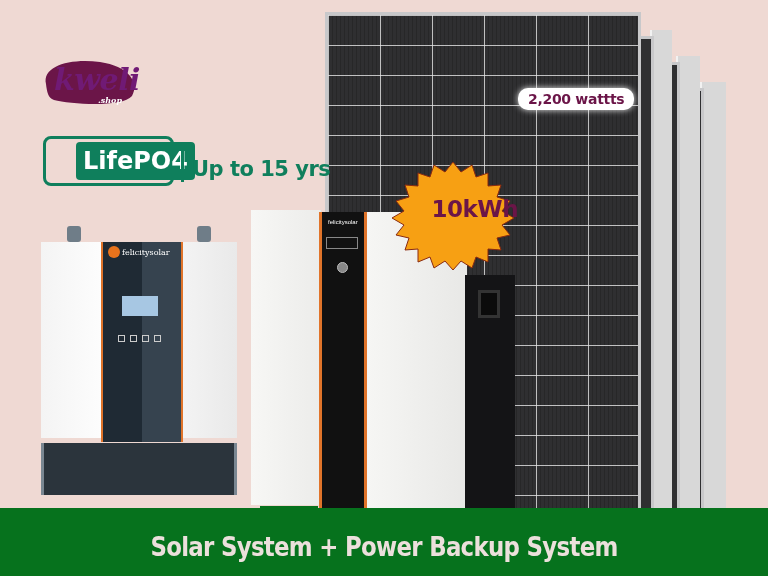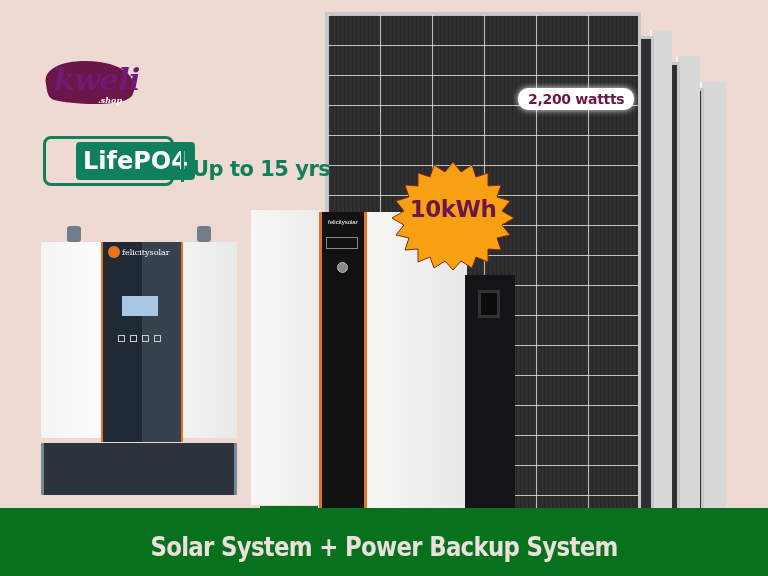--- a/index.html
+++ b/index.html
@@ -44,21 +44,21 @@
   .bat-strip { left:319px; top:212px; width:48px; height:310px; background:#111; border-left:3px solid #e0742a; border-right:3px solid #e0742a; box-sizing:border-box; }
   .bat-right { left:367px; top:212px; width:100px; height:318px; background:linear-gradient(to right,#f6f6f4,#e8e8e6); }
   .bat-side { left:465px; top:275px; width:50px; height:262px; background:#141416; }
   .bat-handle { left:478px; top:290px; width:22px; height:28px; border:3px solid #333; background:#0b0b0b; box-sizing:border-box; }
   .bat-meter { left:326px; top:237px; width:30px; height:10px; border:1px solid #888; }
   .bat-brand { left:328px; top:219px; color:#fff; font-size:6px; }
   .bat-knob { left:337px; top:262px; width:9px; height:9px; border-radius:50%; background:#888; border:1px solid #bbb; }
 
   
   .burst { left:388px; top:160px; width:130px; height:110px; }
-  .burst-text { left:388px; top:196px; width:130px; text-align:center; color:#6b1548; font-weight:bold; font-size:23px; font-family:"DejaVu Sans", sans-serif; letter-spacing:-0.5px; }
+  .burst-text { left:388px; top:196px; width:130px; text-align:right; color:#6b1548; font-weight:bold; font-size:23px; font-family:"DejaVu Sans", sans-serif; letter-spacing:-0.5px; }
 
   
   .banner { left:0; top:508px; width:768px; height:68px; background:#06721d; }
   .banner-text { left:0; top:532px; width:768px; text-align:center; color:#ece0dc; font-size:26px; font-weight:bold; font-family:"DejaVu Sans", sans-serif; letter-spacing:-0.8px; transform:scaleX(0.88); }
 </style>
 </head>
 <body>
 
 <div class="abs panel-edge" style="left:700px;top:82px;width:26px;height:430px;"></div>
 <div class="abs panel" style="left:690px;top:88px;width:14px;height:424px;"></div>

